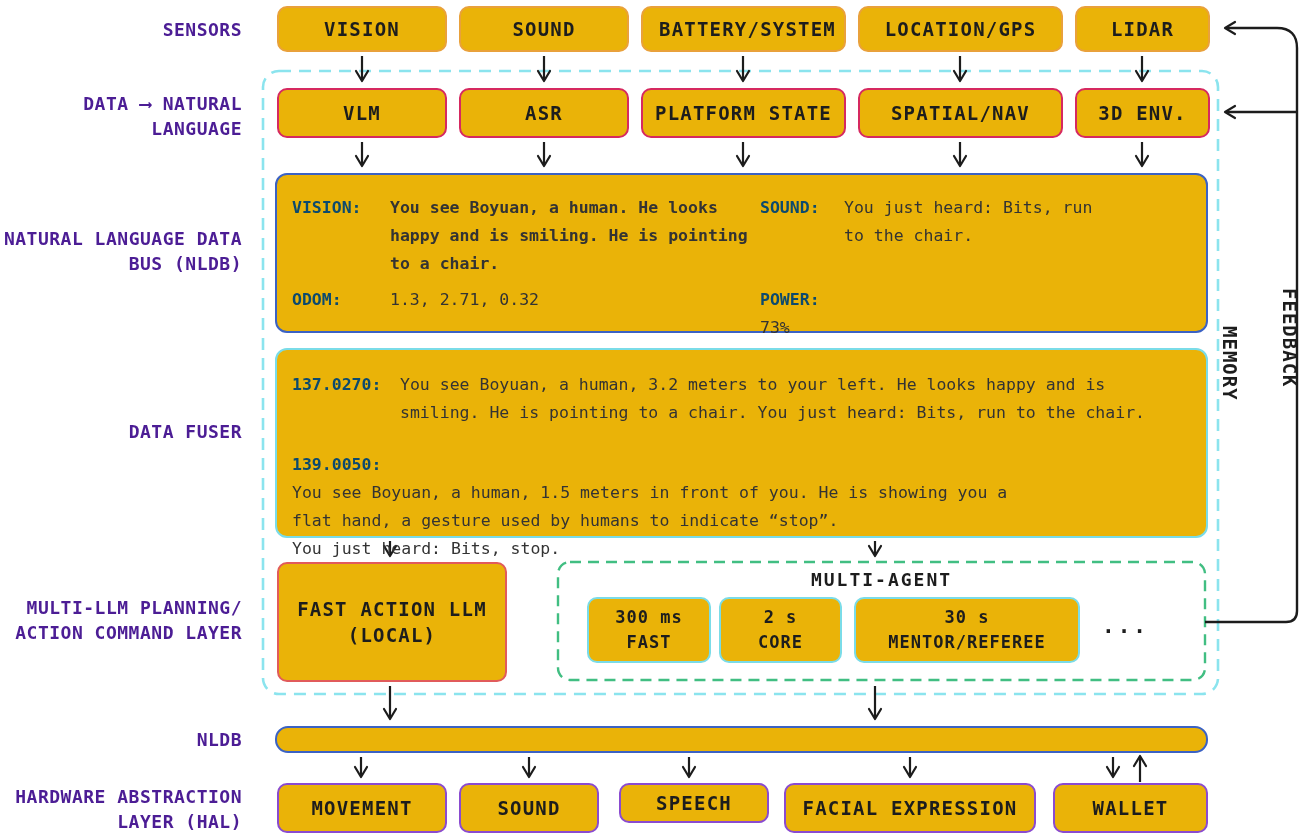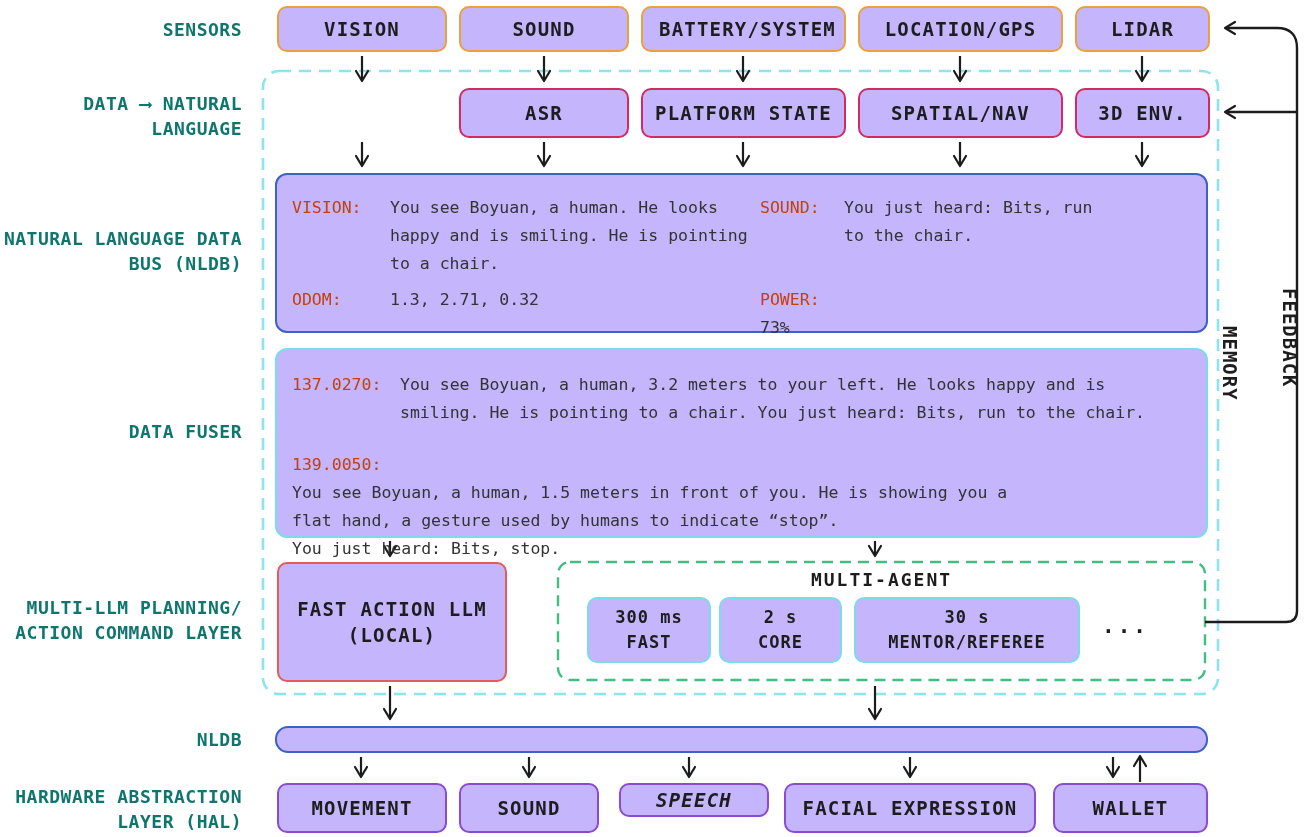--- a/index.html
+++ b/index.html
@@ -1,35 +1,35 @@
 <!DOCTYPE html>
 <html><head>
 <meta charset="utf-8">
 <style>
   html,body{margin:0;padding:0;background:#ffffff;}
   .canvas{
     position:relative; width:1310px; height:837px; background:#ffffff; overflow:hidden;
     font-family:"DejaVu Sans Mono","Liberation Mono",monospace; color:#222;
   }
   .layer-svg{position:absolute;left:0;top:0;z-index:0;}
-  .node{position:absolute; z-index:2; box-sizing:border-box; background:#c4b5fd;
+  .node{position:absolute; z-index:2; box-sizing:border-box; background:#eab308;
     border:2.5px solid #888; border-radius:10px; display:flex; align-items:center;
     justify-content:center; text-align:center; font-weight:bold; font-size:19px;
     letter-spacing:1.2px; color:#1d1d1d; line-height:26px;}
   .b-sensor{border-color:#E9A13B;}
   .b-conv{border-color:#D62960;}
   .b-nldb{border-color:#3B62C4;}
   .b-fuser{border-color:#7ADCE8; border-width:2.5px;}
   .b-fast{border-color:#E15B5B;}
   .b-agent{border-color:#7ADCE8; border-width:2px; font-size:17px; letter-spacing:1px; line-height:25px;}
   .b-hal{border-color:#8A4BD0;}
   .side-label{position:absolute; z-index:2; right:1068px; text-align:right; white-space:nowrap;
-    font-size:18px; font-weight:bold; letter-spacing:0.5px; color:#0f766e; line-height:25px;}
+    font-size:18px; font-weight:bold; letter-spacing:0.5px; color:#4c1d95; line-height:25px;}
   .kv{position:absolute; z-index:3; display:flex; font-size:16.5px; line-height:28px; color:#333;}
-  .kv .k{font-weight:normal; flex:none; color:#c2410c;}
+  .kv .k{font-weight:bold; flex:none; color:#0c4a6e;}
   .kv .v{white-space:pre-wrap;}
   .v-label{position:absolute; z-index:2; writing-mode:vertical-rl; font-weight:bold;
     font-size:19px; letter-spacing:1px; color:#1d1d1d; white-space:nowrap;}
   .ma-title{position:absolute; z-index:3; text-align:center; font-weight:bold; font-size:18px;
     letter-spacing:2px; color:#1d1d1d;}
   .dots{position:absolute; z-index:3; font-weight:bold; font-size:21px; letter-spacing:3px; color:#1d1d1d;}
 </style>
 </head>
 <body>
 
@@ -109,37 +109,40 @@
   <div class="node b-sensor" style="left:641px;top:6px;width:205px;height:46px;padding-left:8px;">
       <span>BATTERY/SYSTEM</span>
     </div>
   <div class="node b-sensor" style="left:858px;top:6px;width:205px;height:46px;">
       <span>LOCATION/GPS</span>
     </div>
   <div class="node b-sensor" style="left:1075px;top:6px;width:135px;height:46px;">
       <span>LIDAR</span>
     </div>
 
+  <div class="node b-conv" style="left:277px;top:88px;width:170px;height:50px;">
+      <span>VLM</span>
+    </div>
   <div class="node b-conv" style="left:459px;top:88px;width:170px;height:50px;">
       <span>ASR</span>
     </div>
   <div class="node b-conv" style="left:641px;top:88px;width:205px;height:50px;">
       <span>PLATFORM STATE</span>
     </div>
   <div class="node b-conv" style="left:858px;top:88px;width:205px;height:50px;">
       <span>SPATIAL/NAV</span>
     </div>
   <div class="node b-conv" style="left:1075px;top:88px;width:135px;height:50px;">
       <span>3D ENV.</span>
     </div>
 
   <div class="node b-nldb" style="left:275px;top:173px;width:933px;height:160px;border-radius:12px;"></div>
   <div class="kv" style="left:292px;top:194px;width:480px;">
     <span class="k" style="width:98px;">VISION:</span>
-    <span class="v" style="width:372px;">You see Boyuan, a human. He looks happy and is smiling. He is pointing to a chair.</span>
+    <span class="v" style="width:372px;font-weight:bold;">You see Boyuan, a human. He looks happy and is smiling. He is pointing to a chair.</span>
   </div>
   <div class="kv" style="left:760px;top:194px;width:360px;">
     <span class="k" style="width:84px;">SOUND:</span>
     <span class="v" style="width:262px;">You just heard: Bits, run to the chair.</span>
   </div>
   <div class="kv" style="left:292px;top:286px;width:480px;">
     <span class="k" style="width:98px;">ODOM:</span>
     <span class="v">1.3, 2.71, 0.32</span>
   </div>
   <div class="kv" style="left:760px;top:286px;width:360px;flex-direction:column;">
@@ -189,21 +192,21 @@
   <div class="v-label" style="left:1279px;top:288px;">FEEDBACK</div>
 
   <div class="node b-nldb" style="left:275px;top:726px;width:933px;height:27px;border-radius:13px;"></div>
 
   <div class="node b-hal" style="left:277px;top:783px;width:170px;height:50px;">
       <span>MOVEMENT</span>
     </div>
   <div class="node b-hal" style="left:459px;top:783px;width:140px;height:50px;">
       <span>SOUND</span>
     </div>
-  <div class="node b-hal" style="left:619px;top:783px;width:150px;height:34px;font-style:italic;">
+  <div class="node b-hal" style="left:619px;top:783px;width:150px;height:40px;">
       <span>SPEECH</span>
     </div>
   <div class="node b-hal" style="left:784px;top:783px;width:252px;height:50px;">
       <span>FACIAL EXPRESSION</span>
     </div>
   <div class="node b-hal" style="left:1053px;top:783px;width:155px;height:50px;">
       <span>WALLET</span>
     </div>
 
 </div>

